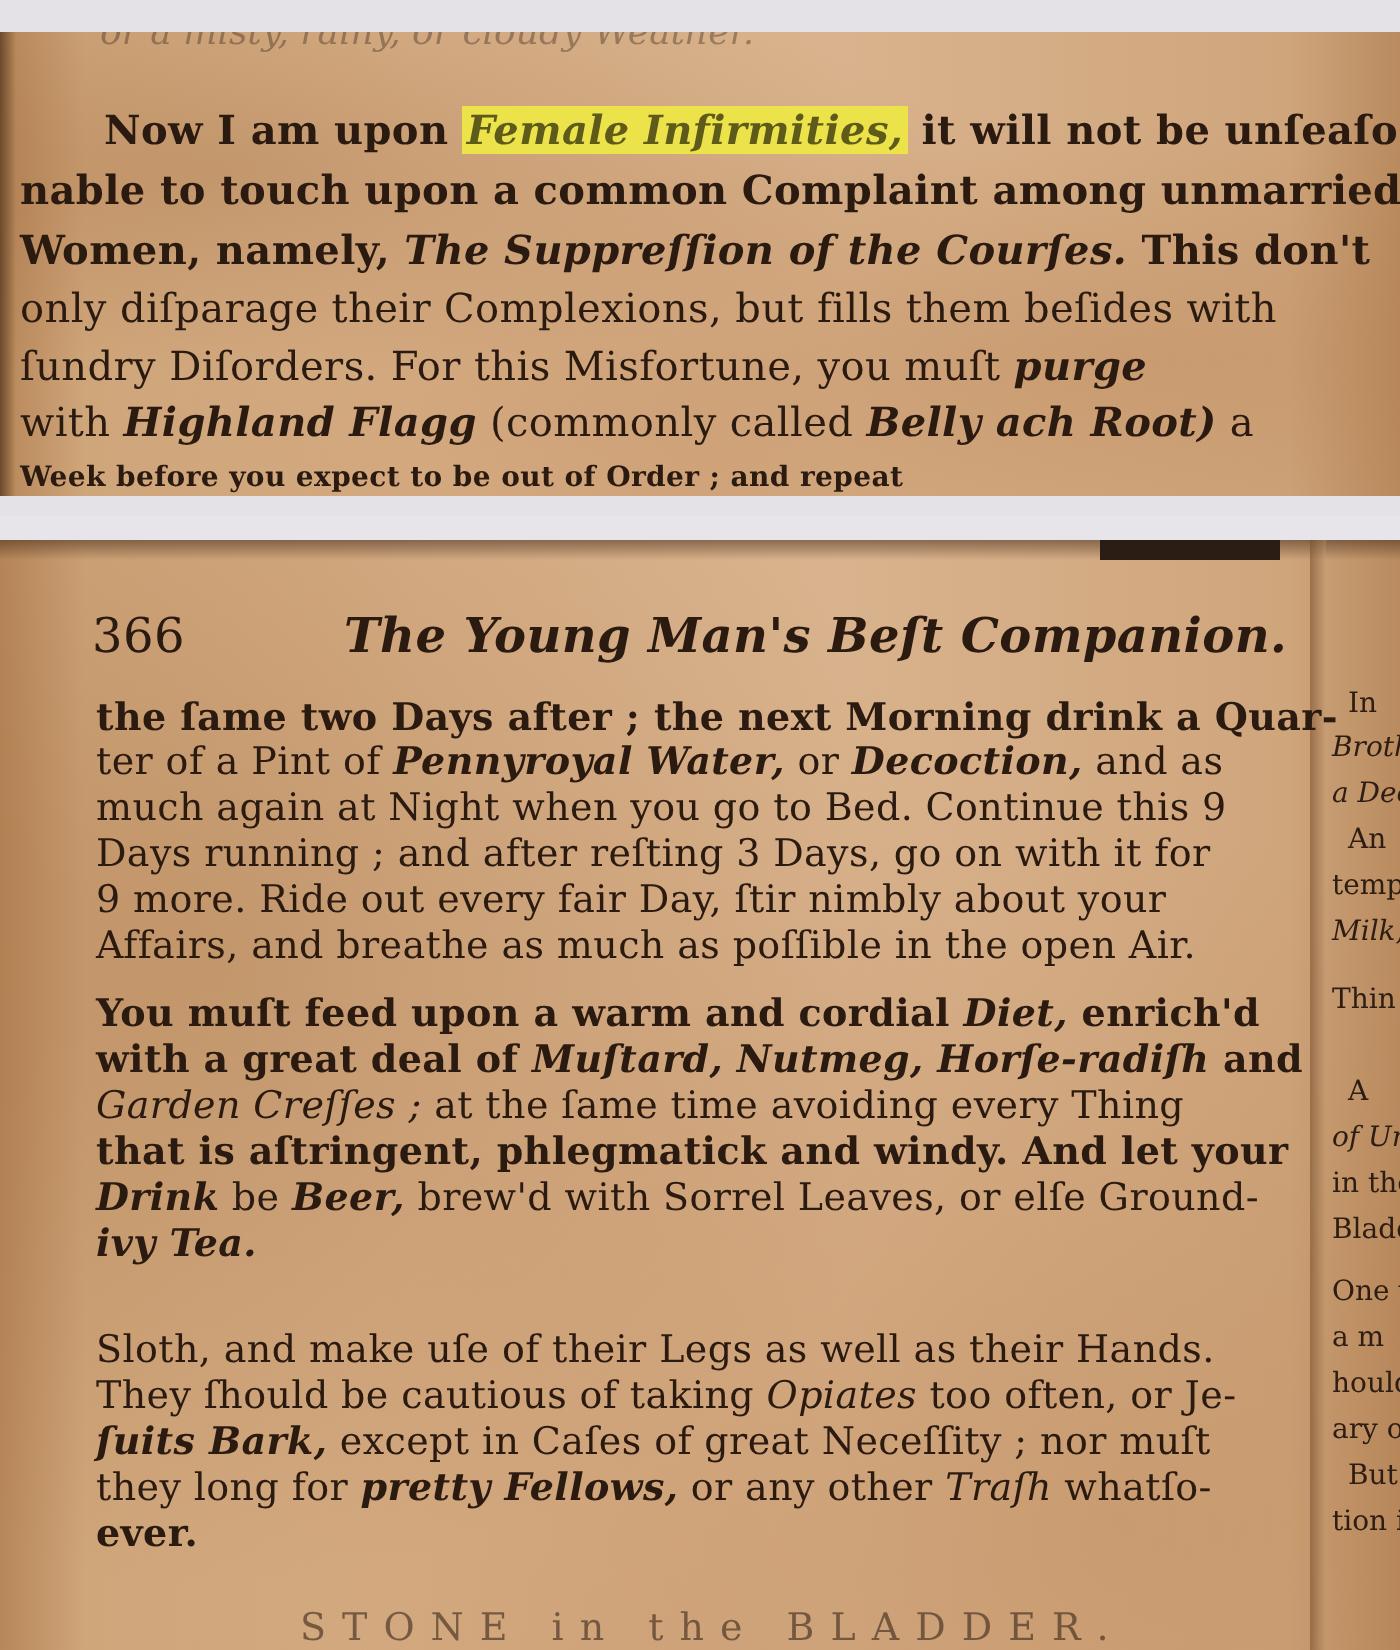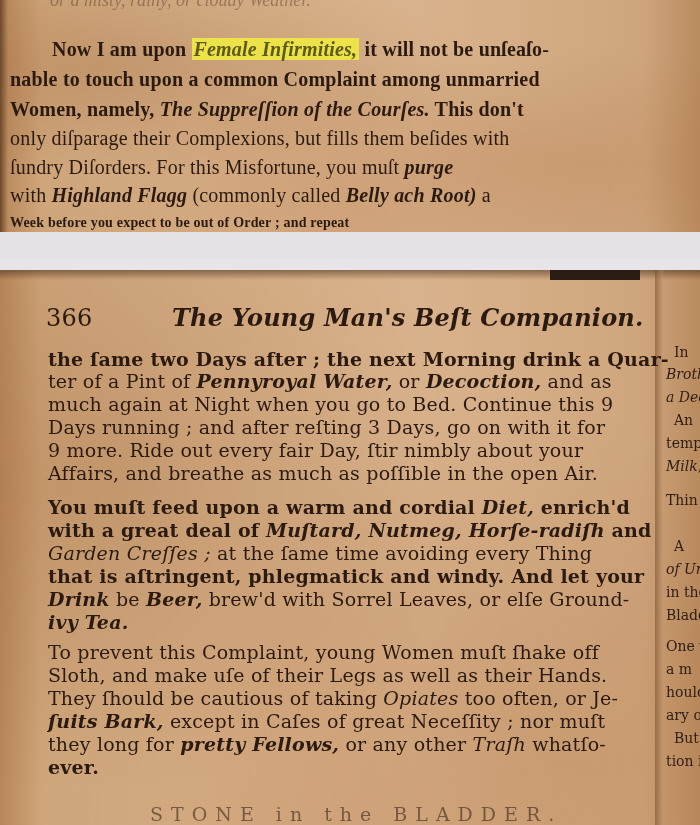--- a/index.html
+++ b/index.html
@@ -11,21 +11,21 @@
     }
     .paper {
       position: absolute; left: 0; width: 700px; overflow: hidden;
       background:
         radial-gradient(ellipse at 15% 30%, rgba(150,95,50,0.25), transparent 45%),
         radial-gradient(ellipse at 80% 70%, rgba(170,110,60,0.22), transparent 50%),
         radial-gradient(ellipse at 50% 100%, rgba(190,130,80,0.25), transparent 60%),
         linear-gradient(90deg, #b7875a 0%, #cfa57a 6%, #d6ae86 30%, #d9b38d 60%, #cfa57c 92%, #b98b5f 100%);
       color: #2a1a10;
     }
-    .excerpt-1 { top: 0; height: 232px; font-family: Liberation Serif, serif; }
+    .excerpt-1 { top: 16px; height: 232px; }
     .excerpt-2 { top: 270px; height: 702px; }
     .excerpt-1::before {
       content: ""; position: absolute; left: 0; top: 0; bottom: 0; width: 8px;
       background: linear-gradient(90deg, #6d4a2d, transparent);
     }
     .shade-top {
       position: absolute; left: 0; right: 0; top: 0; height: 10px;
       background: linear-gradient(180deg, rgba(60,35,20,0.5), transparent);
     }
     .dark-corner {
@@ -108,21 +108,20 @@
   <div class="line" style="left:48px;top:272px;">
     <span class="it">Garden Creſſes ;</span><span>  at the ſame time avoiding every Thing</span>
   </div>
   <div class="line b" style="left:48px;top:295px;">that is aſtringent, phlegmatick and windy.  And let your</div>
   <div class="line" style="left:48px;top:318px;">
     <span class="it b">Drink</span><span> be </span><span class="it b">Beer,</span><span> brew'd with Sorrel Leaves, or elſe Ground-</span>
   </div>
   <div class="line" style="left:48px;top:341px;">
     <span class="it b">ivy Tea.</span>
   </div>
-  <div class="line" style="left:48px;top:371px;">   To prevent this Complaint, young Women muſt ſhake off</div>
   <div class="line" style="left:48px;top:394px;">Sloth,  and make uſe of their Legs as well as their Hands.</div>
   <div class="line" style="left:48px;top:440px;">
     <span class="it b">ſuits Bark,</span><span> except in Caſes of great Neceſſity ; nor muſt</span>
   </div>
   <div class="line" style="left:48px;top:417px;">
     <span>They ſhould be cautious of taking </span><span class="it">Opiates</span><span> too often, or Je-</span>
   </div>
   <div class="line" style="left:48px;top:463px;">
     <span>they long for </span><span class="it b">pretty Fellows,</span><span> or any other </span><span class="it">Traſh</span><span> whatſo-</span>
   </div>

